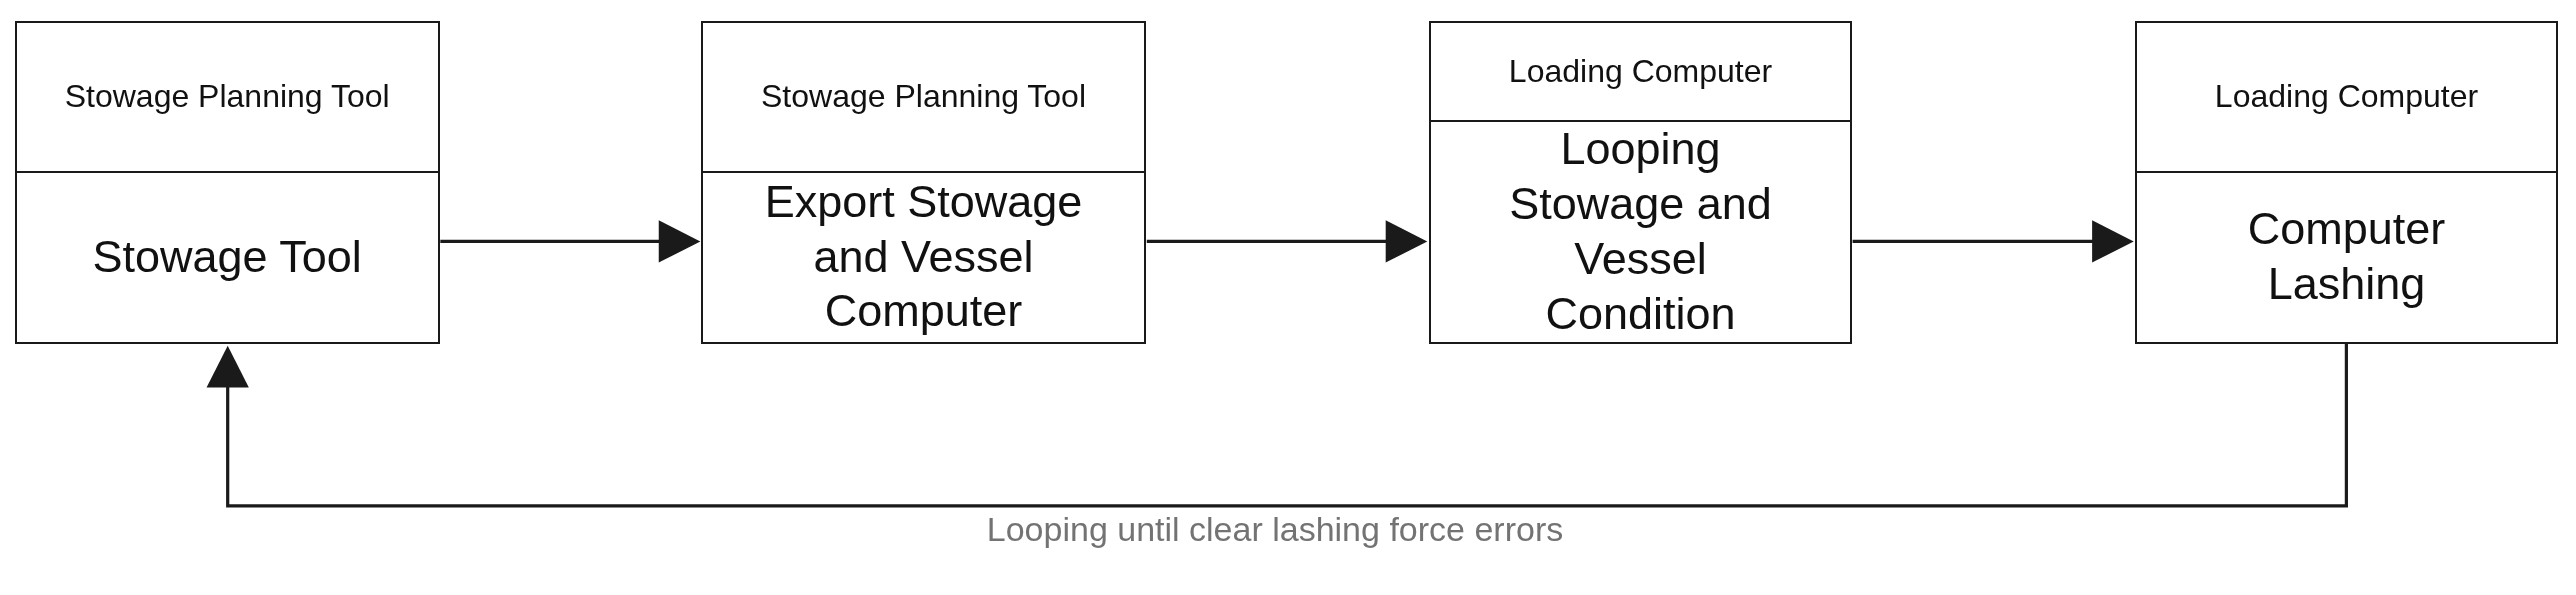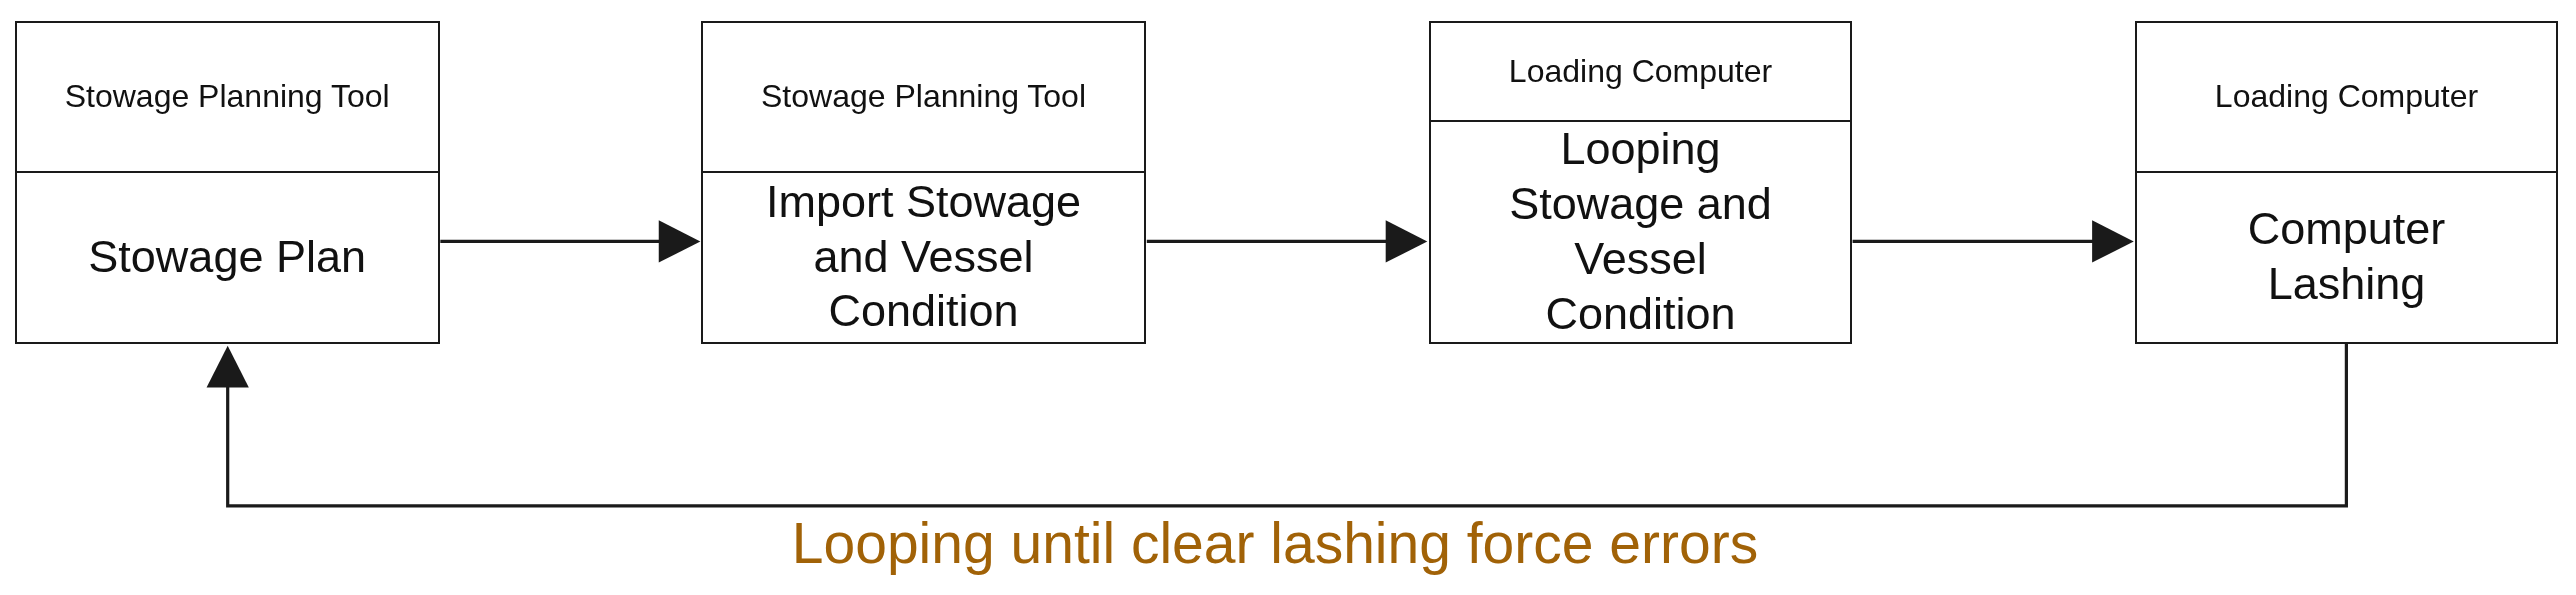--- a/index.html
+++ b/index.html
@@ -61,45 +61,45 @@
     width: 2576px;
     height: 595px;
     pointer-events: none;
   }
   #loop-caption {
     position: absolute;
     left: 641px;
     top: 510px;
     width: 1268px;
     text-align: center;
-    font-size: 57px;
-    color: #a16207;
+    font-size: 34px;
+    color: #737373;
     white-space: nowrap;
   }
 </style>
 </head>
 <body>
 
 <div id="canvas">
 
   <div class="node" id="node-1">
     <div class="node-header">
       <span>Stowage Planning Tool</span>
     </div>
     <div class="node-body">
-      <span>Stowage Plan</span>
+      <span>Stowage Tool</span>
     </div>
   </div>
 
   <div class="node" id="node-2">
     <div class="node-header">
       <span>Stowage Planning Tool</span>
     </div>
     <div class="node-body">
-      <span>Import Stowage and Vessel Condition</span>
+      <span>Export Stowage and Vessel Computer</span>
     </div>
   </div>
 
   <div class="node" id="node-3">
     <div class="node-header">
       <span>Loading Computer</span>
     </div>
     <div class="node-body">
       <span>Looping Stowage and Vessel Condition</span>
     </div>

